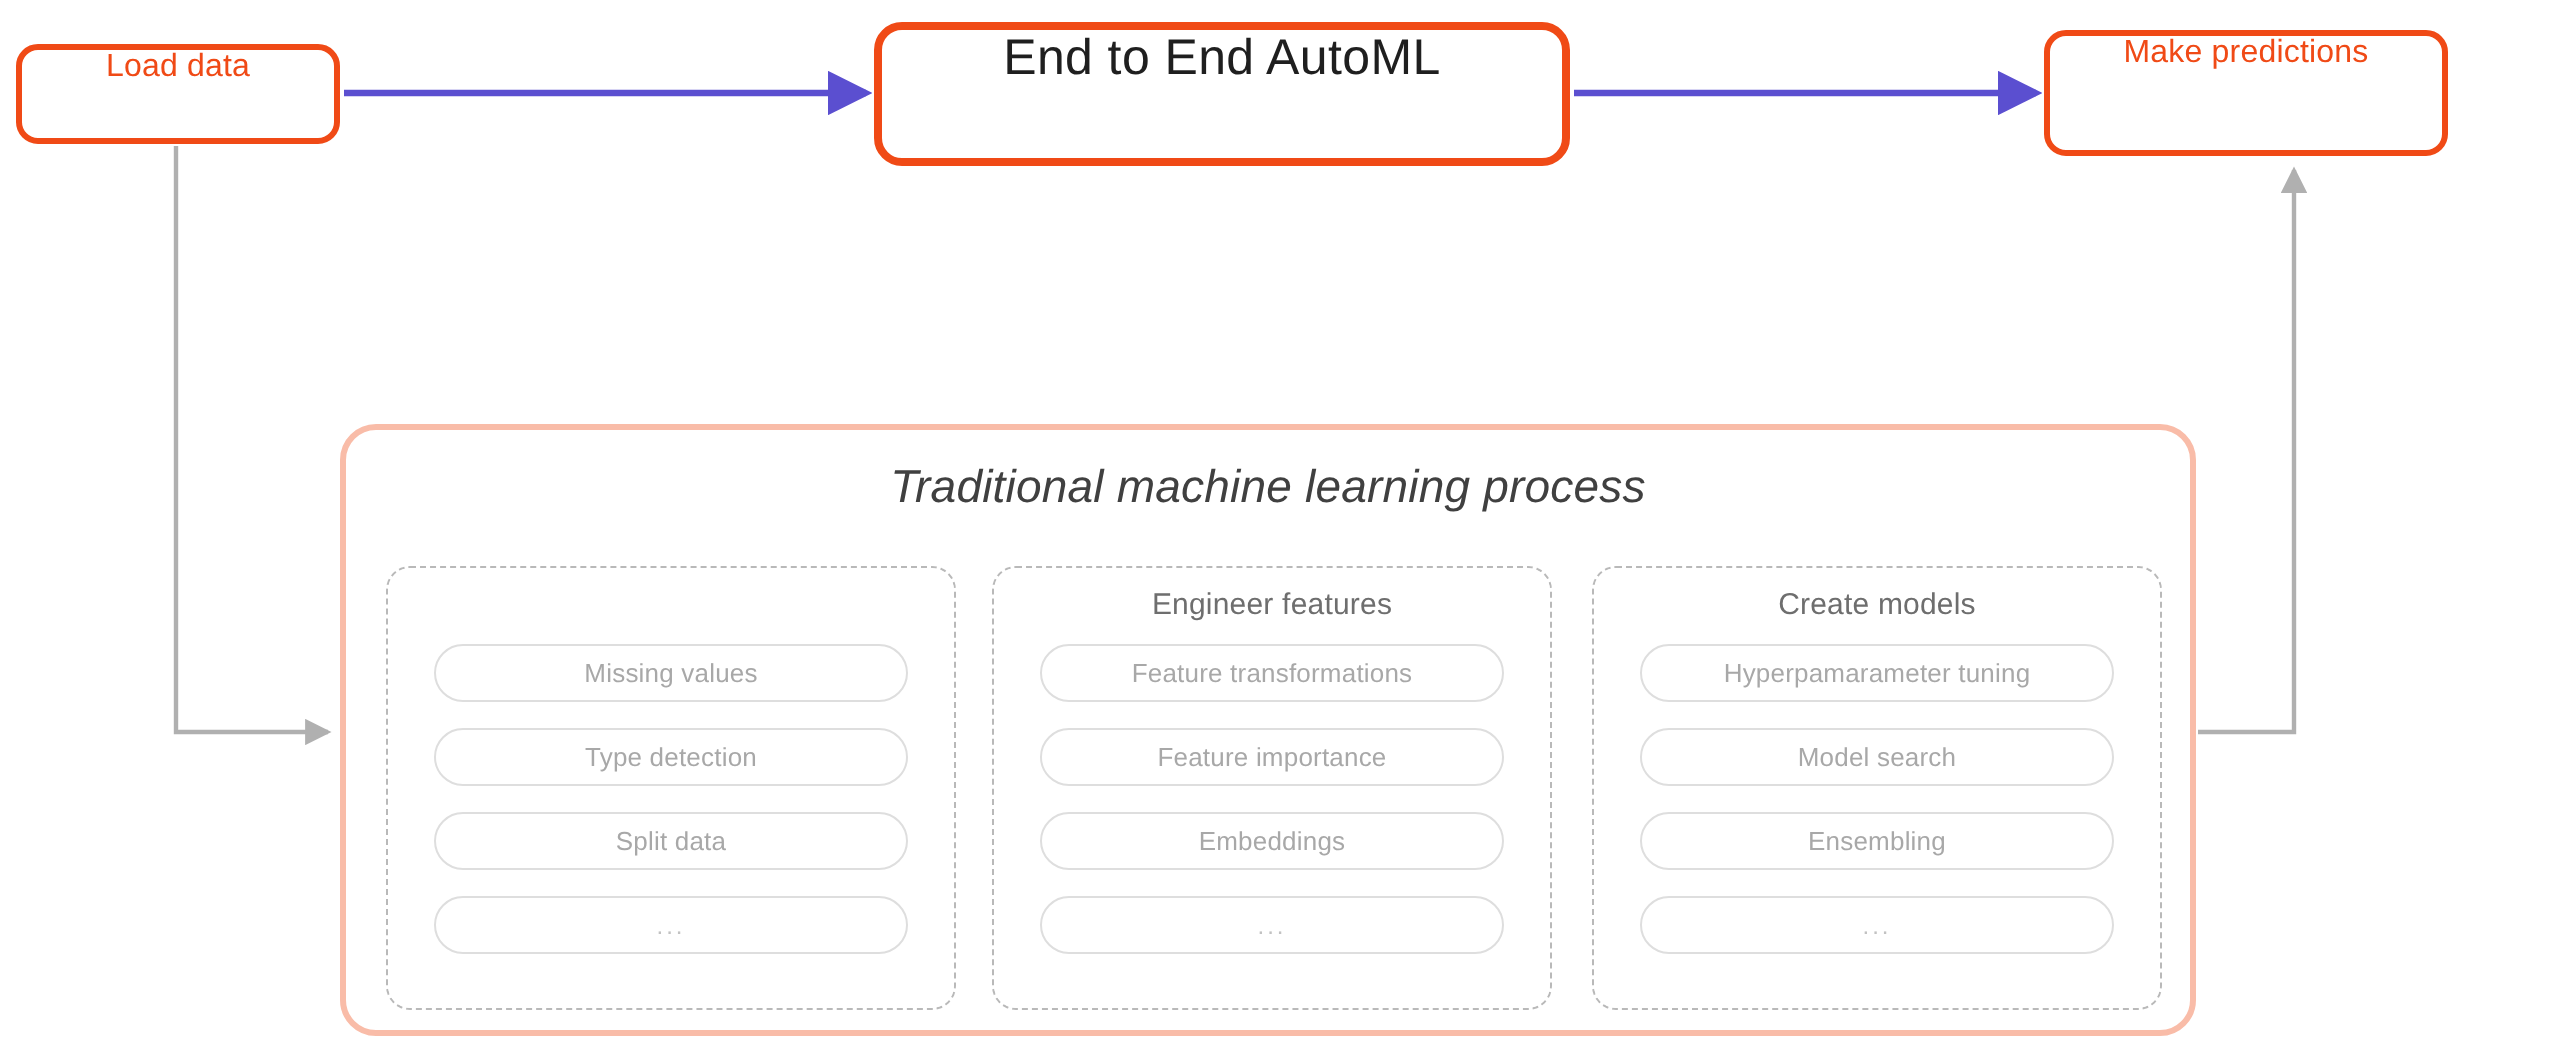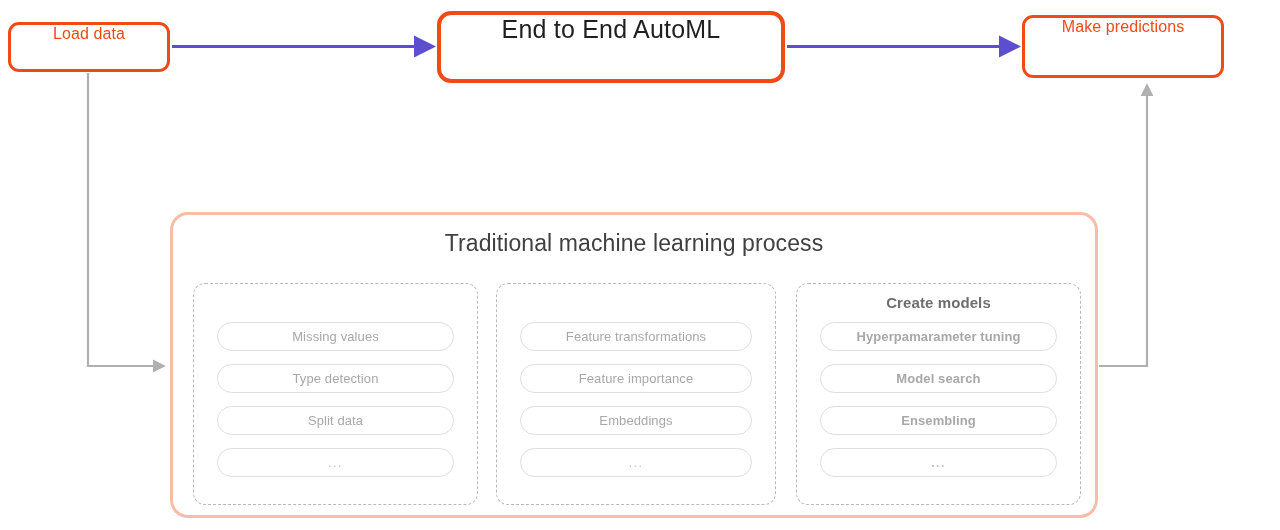--- a/index.html
+++ b/index.html
@@ -73,36 +73,37 @@
   #traditional-title {
     position: absolute;
     left: 0;
     right: 0;
     top: 15px;
     text-align: center;
     font-size: 23px;
     color: #404040;
     letter-spacing: 0.1px;
     white-space: nowrap;
+    font-style: italic;
   }
 
   
   .stage {
     position: absolute;
     top: 68px;
     width: 285px;
     height: 222px;
     box-sizing: border-box;
     border: 1.6px dashed #b9b9b9;
     border-radius: 12px;
     background: #ffffff;
   }
   #stage-0 { left: 20px;  }
   #stage-1 { left: 323px; }
-  #stage-2 { left: 623px; font-weight: bold; }
+  #stage-2 { left: 623px; }
   #stage-1 { width: 280px; }
   #stage-2 { width: 285px; }
 
   .stage-title {
     position: absolute;
     left: 0;
     right: 0;
     top: 10px;
     text-align: center;
     font-size: 15px;
@@ -184,20 +185,21 @@
     <div class="stage" id="stage-0">
       <div class="stage-items">
         <div class="pill">Missing values</div>
         <div class="pill">Type detection</div>
         <div class="pill">Split data</div>
         <div class="pill ellipsis">...</div>
       </div>
     </div>
 
     <div class="stage" id="stage-1">
+      <div class="stage-title">Engineer features</div>
       <div class="stage-items">
         <div class="pill">Feature transformations</div>
         <div class="pill">Feature importance</div>
         <div class="pill">Embeddings</div>
         <div class="pill ellipsis">...</div>
       </div>
     </div>
 
     <div class="stage" id="stage-2">
       <div class="stage-title">Create models</div>

